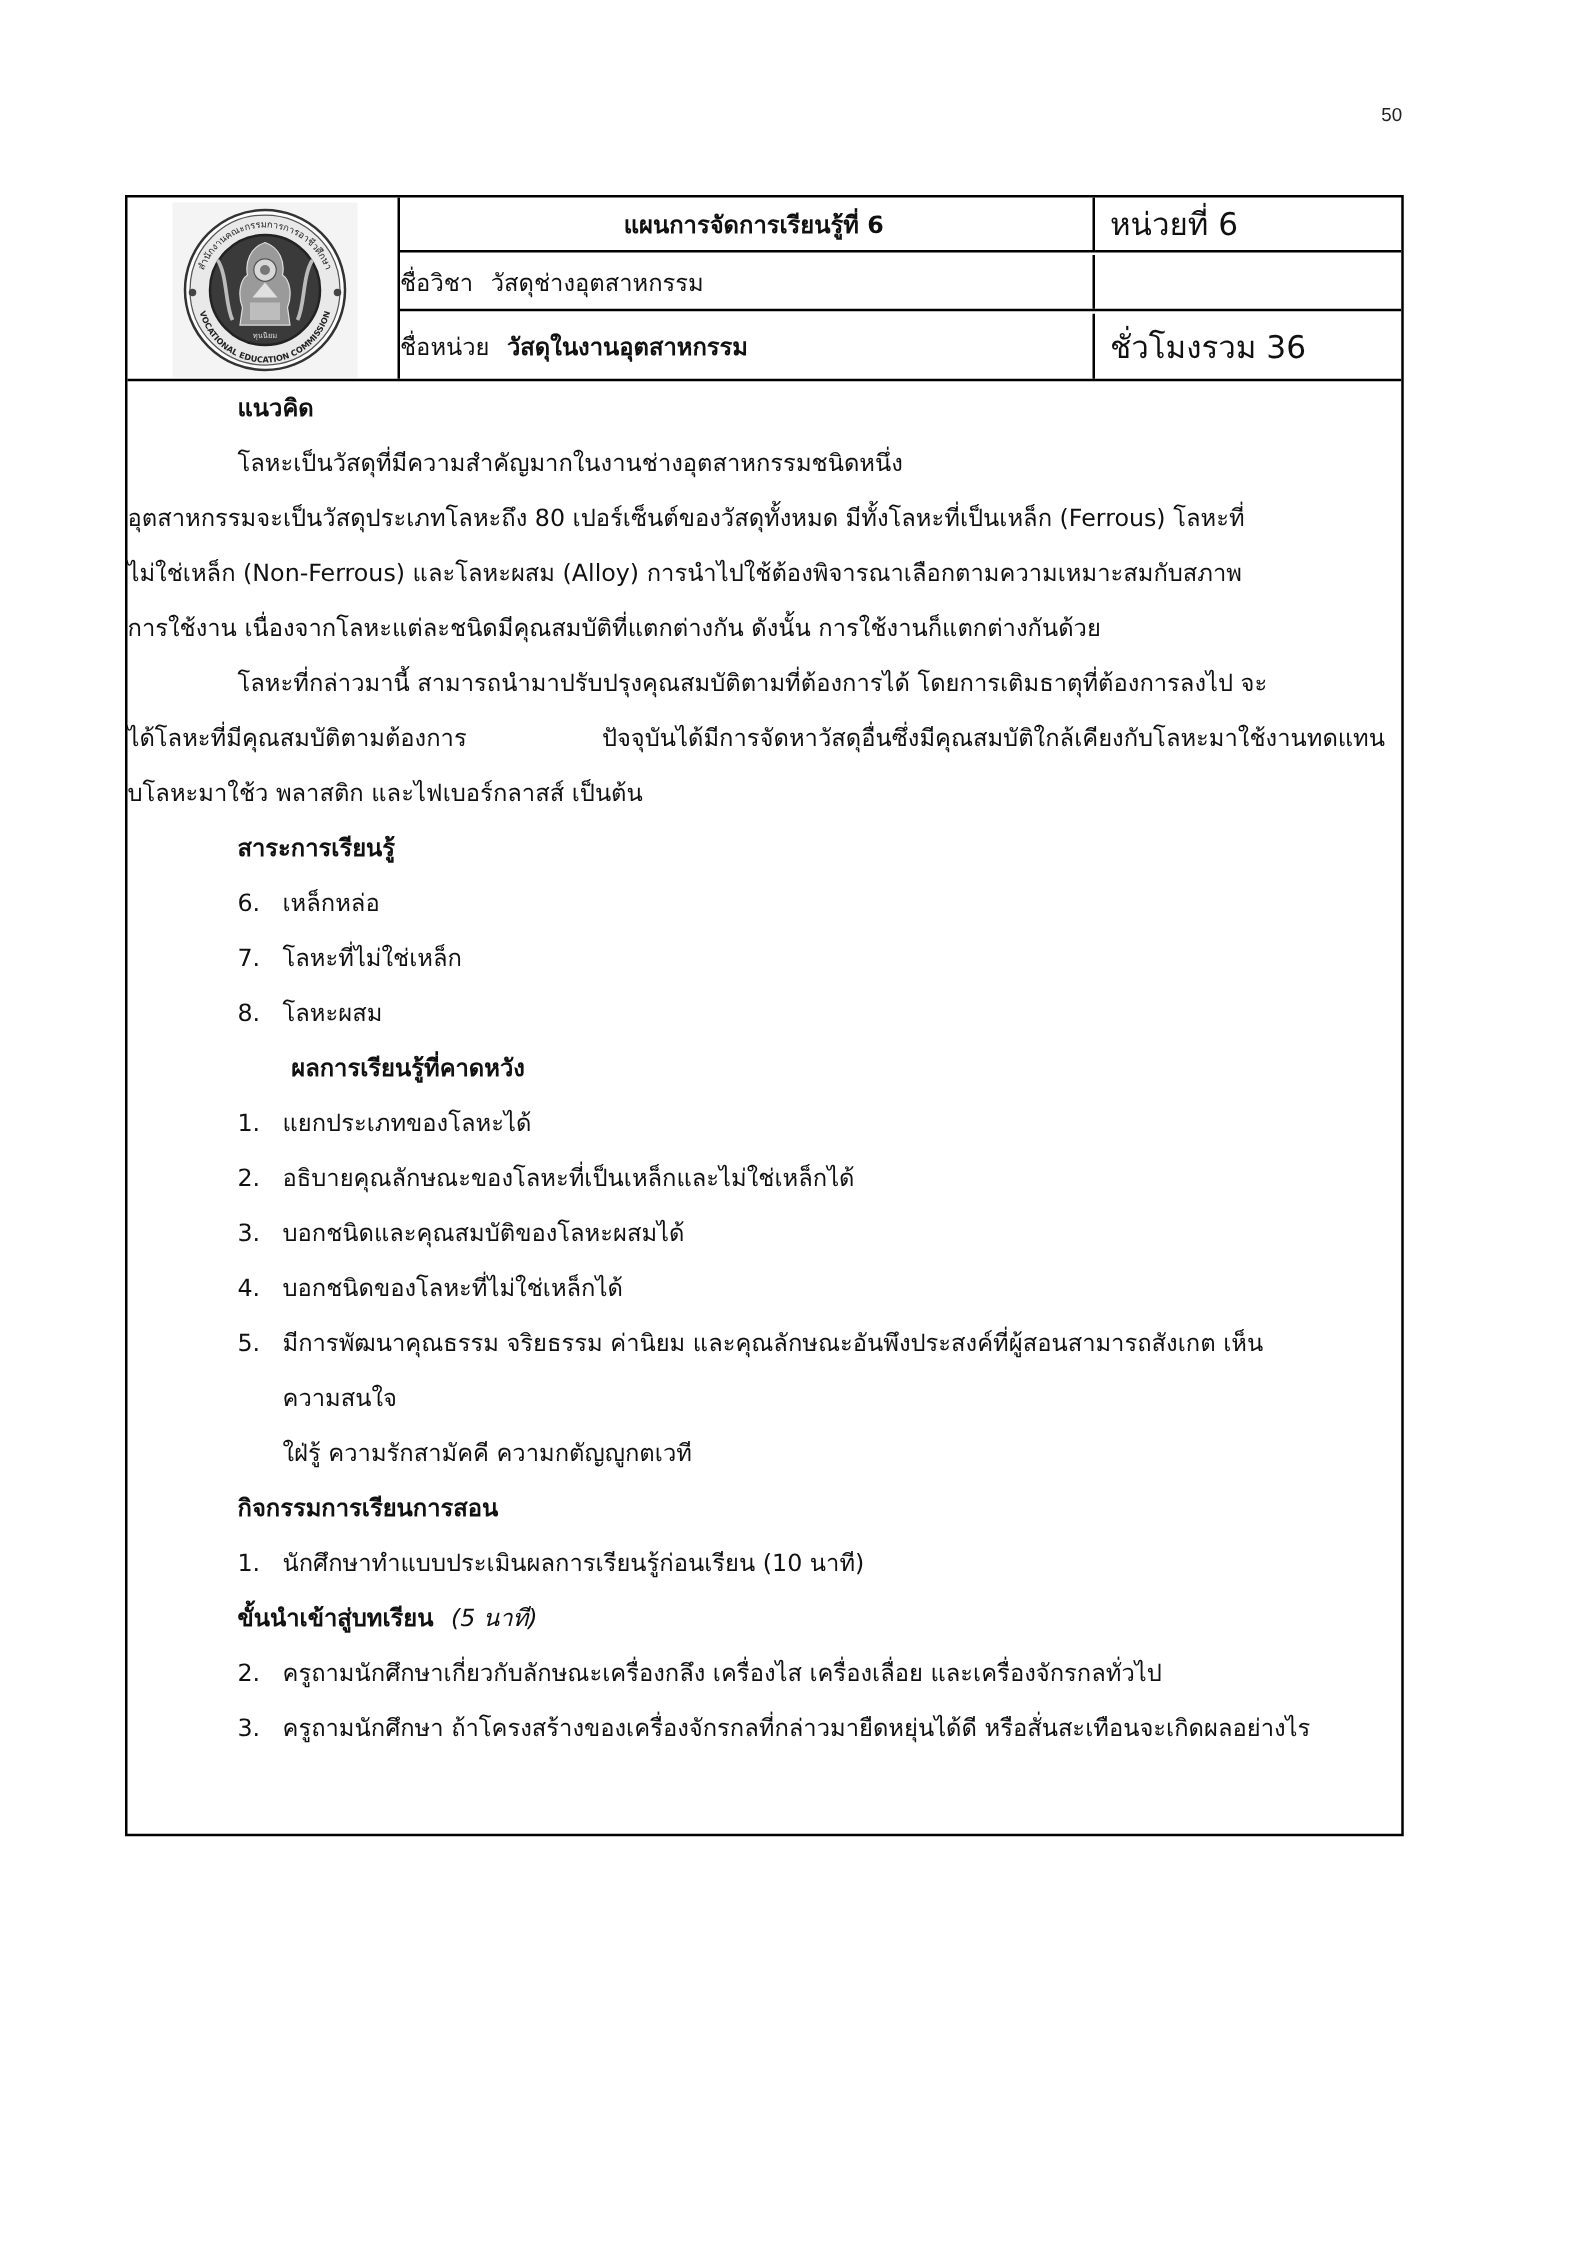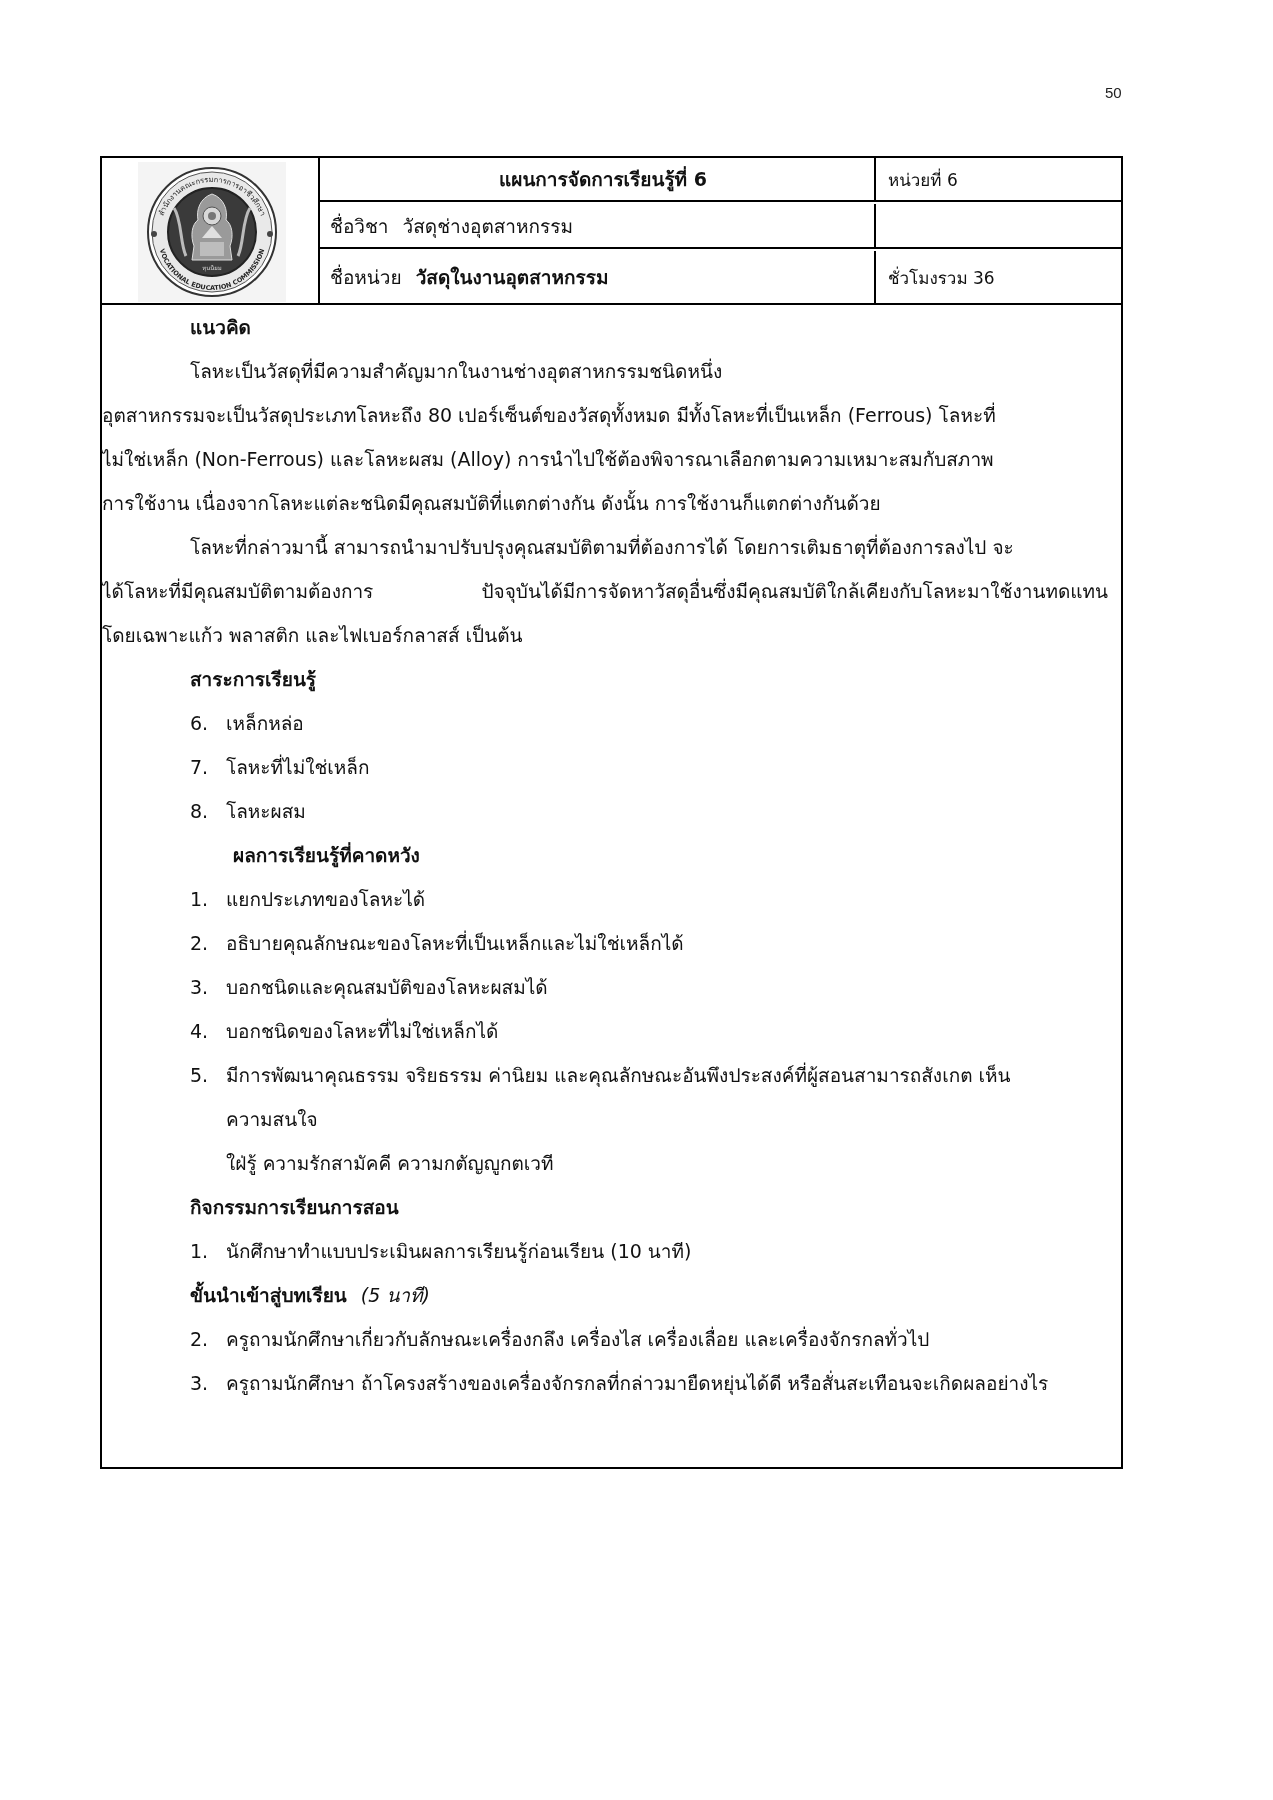--- a/index.html
+++ b/index.html
@@ -74,38 +74,38 @@
       position: absolute;
       left: 0;
       top: 0;
       width: 556px;
       height: 100%;
       border-right: 2px solid #000;
       box-sizing: border-box;
       display: flex;
       align-items: center;
       font-size: 19px;
-      padding-left: 10px;
+      padding-left: 0;
     }
     .hcell-main.center {
       justify-content: center;
       padding-left: 12px;
       font-weight: bold;
     }
     .hcell-side {
       position: absolute;
       left: 558px;
       top: 0;
       width: 243px;
       height: 100%;
       display: flex;
       align-items: center;
       padding-left: 10px;
       box-sizing: border-box;
-      font-size: 17px;
+      font-size: 25px;
     }
     .label-gap { margin-right: 14px; }
     .bold { font-weight: bold; }
 
     
     .body-area {
       position: absolute;
       left: 0;
       top: 147px;
       width: 1019px;
@@ -217,21 +217,21 @@
     </div>
     <div class="line para-line" style="top:88px;">อุตสาหกรรมจะเป็นวัสดุประเภทโลหะถึง 80 เปอร์เซ็นต์ของวัสดุทั้งหมด มีทั้งโลหะที่เป็นเหล็ก (Ferrous) โลหะที่</div>
     <div class="line para-line" style="top:132px;">ไม่ใช่เหล็ก (Non-Ferrous) และโลหะผสม (Alloy) การนำไปใช้ต้องพิจารณาเลือกตามความเหมาะสมกับสภาพ</div>
     <div class="line para-line" style="top:176px;">การใช้งาน เนื่องจากโลหะแต่ละชนิดมีคุณสมบัติที่แตกต่างกัน ดังนั้น  การใช้งานก็แตกต่างกันด้วย</div>
 
     <div class="line para-line indent" style="top:220px;">โลหะที่กล่าวมานี้  สามารถนำมาปรับปรุงคุณสมบัติตามที่ต้องการได้  โดยการเติมธาตุที่ต้องการลงไป  จะ</div>
     <div class="line para-line justify" style="top:264px;">
       <span>ได้โลหะที่มีคุณสมบัติตามต้องการ</span>
       <span>ปัจจุบันได้มีการจัดหาวัสดุอื่นซึ่งมีคุณสมบัติใกล้เคียงกับโลหะมาใช้งานทดแทน</span>
     </div>
-    <div class="line para-line" style="top:308px;">โดยเฉพาะแก้ว พลาสติก และไฟเบอร์กลาสส์ เป็นต้น</div>
+    <div class="line para-line" style="top:308px;">บโลหะมาใช้ว พลาสติก และไฟเบอร์กลาสส์ เป็นต้น</div>
 
     <div class="line heading" style="top:352px;">สาระการเรียนรู้</div>
     <div class="line list-item" style="top:396px;">
       <span class="list-num">6.</span><span>เหล็กหล่อ</span>
     </div>
     <div class="line list-item" style="top:440px;">
       <span class="list-num">7.</span><span>โลหะที่ไม่ใช่เหล็ก</span>
     </div>
     <div class="line list-item" style="top:484px;">
       <span class="list-num">8.</span><span>โลหะผสม</span>

